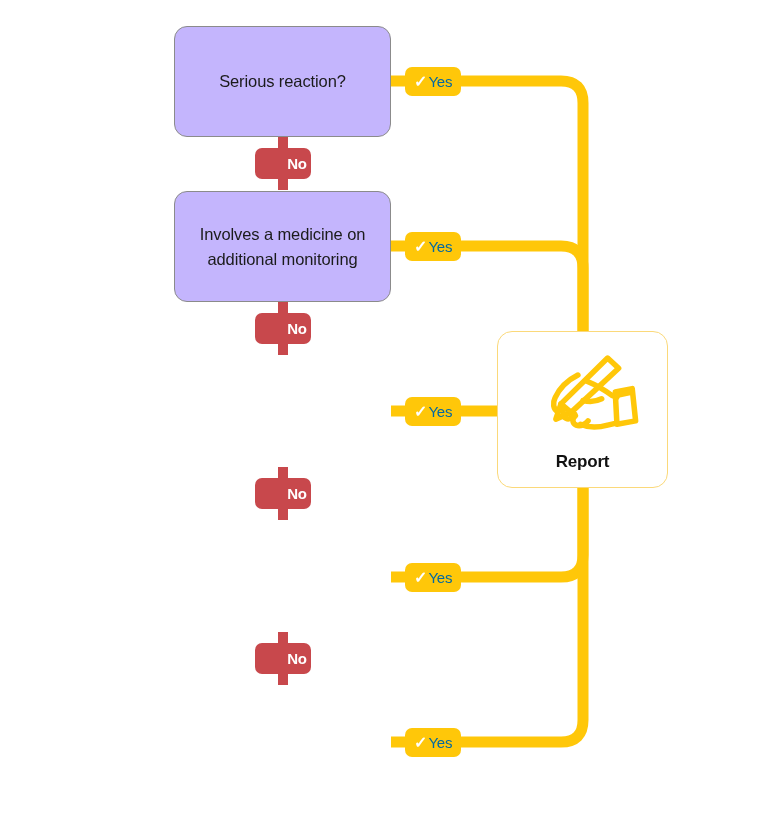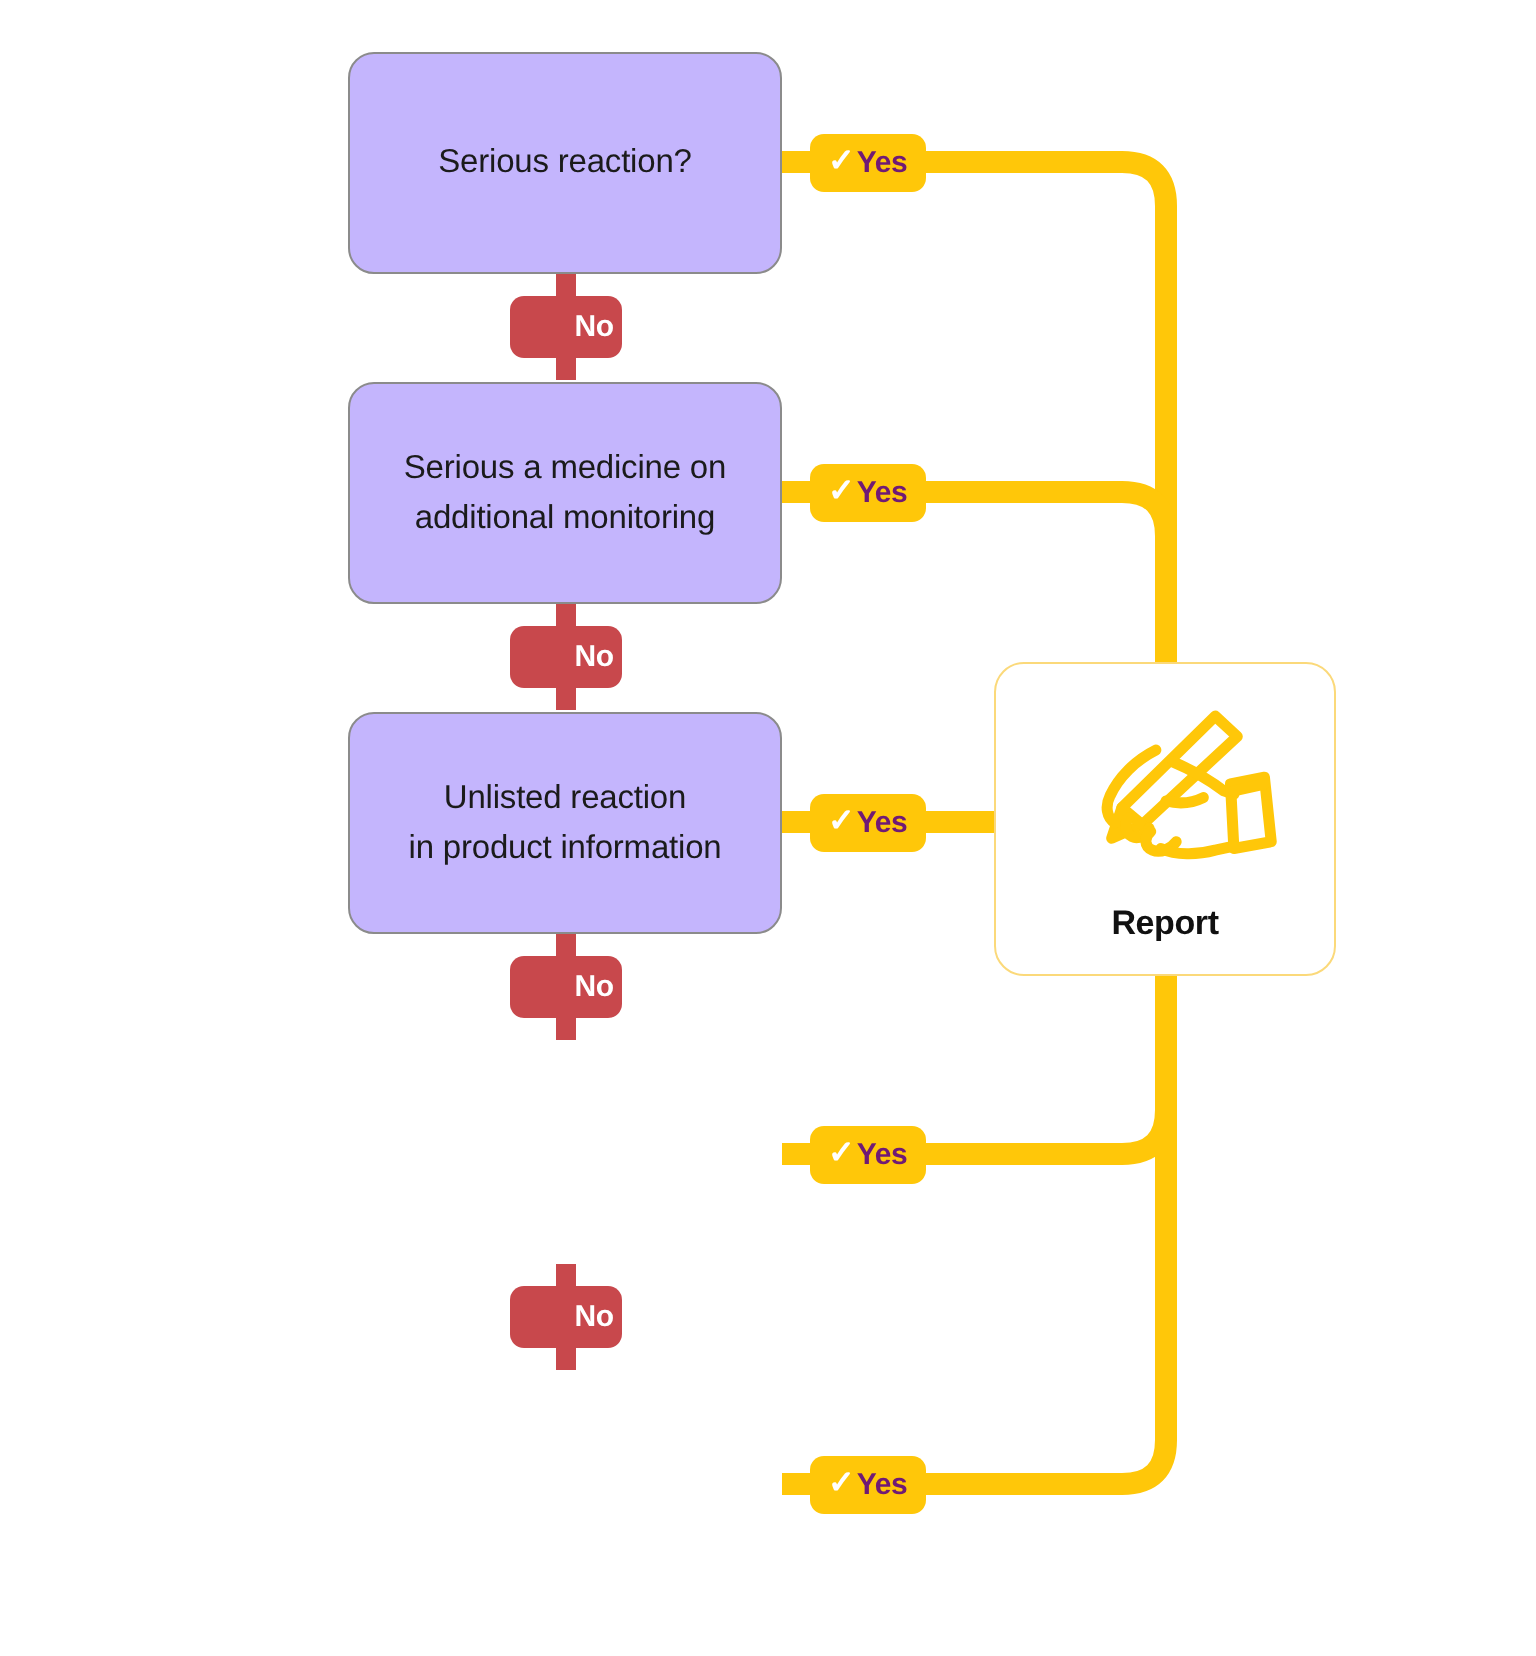--- a/index.html
+++ b/index.html
@@ -63,23 +63,23 @@
     z-index: 7;
   }
   .yes-check {
     color: #ffffff;
     font-size: 16px;
     line-height: 1;
     font-weight: 700;
     transform: translateY(-0.5px);
   }
   .yes-text {
-    color: #701a75;
+    color: #0369a1;
     font-size: 15px;
-    font-weight: 700;
+    font-weight: 400;
     letter-spacing: -0.2px;
     line-height: 1;
   }
   
   .no-badge {
     position: absolute;
     box-sizing: border-box;
     width: 56px;
     height: 31px;
     background: #C8484C;
@@ -161,35 +161,31 @@
   </div>
   <div class="yes-badge" style="left:405px; top:67px;">
     <span class="yes-check">✓</span>
     <span class="yes-text">Yes</span>
   </div>
   <div class="no-badge" style="left:255px; top:148px;">
     <span class="no-text">No</span>
   </div>
 
   <div class="decision-box" style="left:174px; top:191px; width:217px; height:111px;">
-    <span class="decision-label">Serious a medicine on
+    <span class="decision-label">Involves a medicine on
 additional monitoring</span>
   </div>
   <div class="yes-badge" style="left:405px; top:232px;">
     <span class="yes-check">✓</span>
     <span class="yes-text">Yes</span>
   </div>
   <div class="no-badge" style="left:255px; top:313px;">
     <span class="no-text">No</span>
   </div>
 
-  <div class="decision-box" style="left:174px; top:356px; width:217px; height:111px;">
-    <span class="decision-label">Unlisted reaction
-in product information</span>
-  </div>
   <div class="yes-badge" style="left:405px; top:397px;">
     <span class="yes-check">✓</span>
     <span class="yes-text">Yes</span>
   </div>
   <div class="no-badge" style="left:255px; top:478px;">
     <span class="no-text">No</span>
   </div>
 
   <div class="yes-badge" style="left:405px; top:563px;">
     <span class="yes-check">✓</span>

